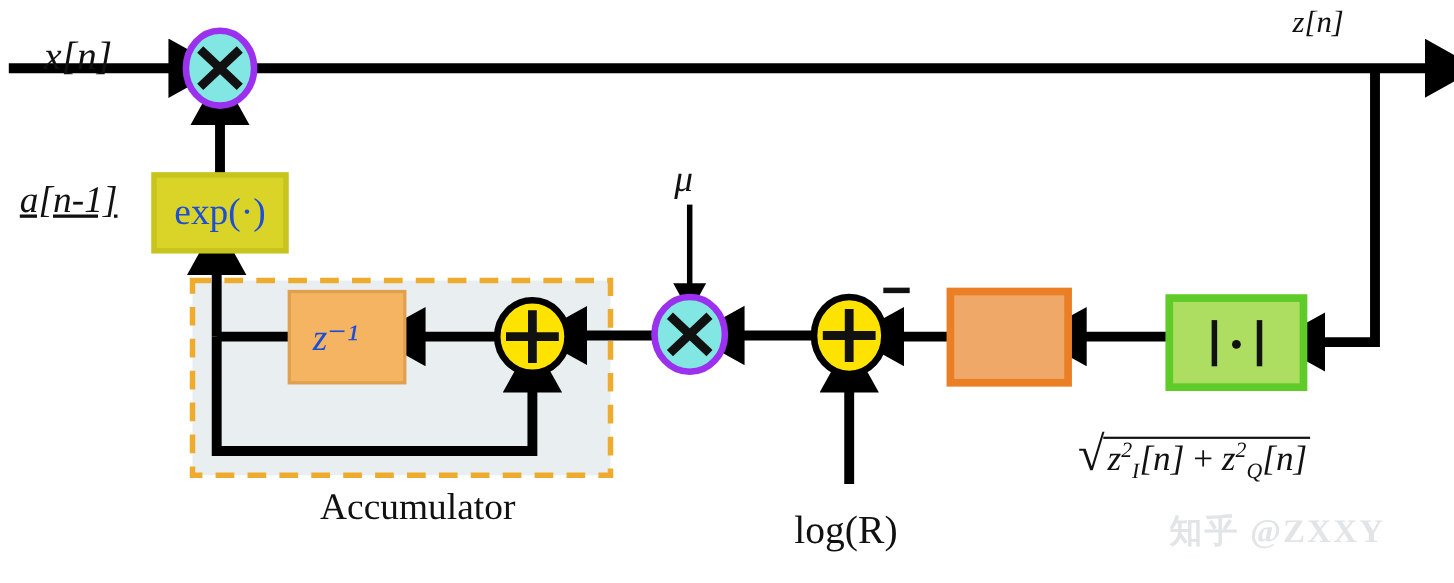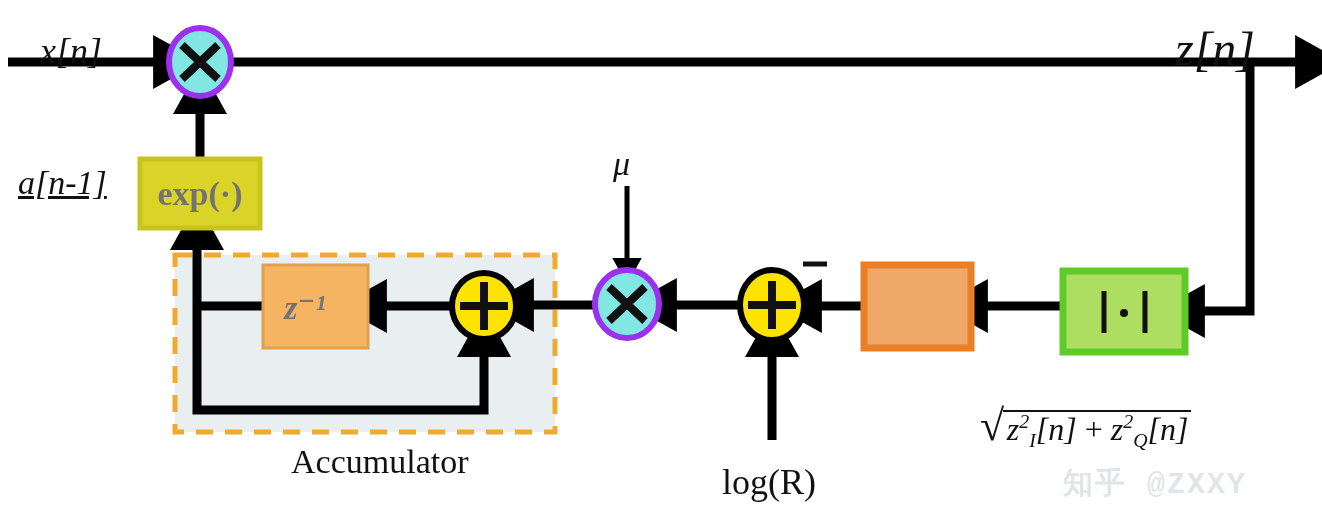--- a/index.html
+++ b/index.html
@@ -27,29 +27,28 @@
     color: #111111;
     white-space: nowrap;
     font-family: "Liberation Serif", "DejaVu Serif", serif;
   }
   .math-italic { font-style: italic; }
   .blk-text {
     position: absolute;
     display: flex;
     align-items: center;
     justify-content: center;
-    color: #737373;
+    color: #1d4ed8;
     white-space: nowrap;
     font-family: "Liberation Serif", "DejaVu Serif", serif;
-    font-weight: bold;
   }
   .watermark {
     position: absolute;
     color: #e2e5e8;
-    font-family: Liberation Mono, monospace;
+    font-family: Liberation Serif, serif;
     font-weight: bold;
     letter-spacing: 2px;
     white-space: nowrap;
     user-select: none;
   }
   sup.sq { font-size: 0.62em; vertical-align: super; }
   sub.sb { font-size: 0.62em; vertical-align: sub; }
   .sqrt-wrap { display: inline-block; position: relative; }
   .sqrt-bar {
     position: absolute;
@@ -110,36 +109,36 @@
 
     <g>
       <line x1="1104" y1="291" x2="1104" y2="333" stroke="#111111" stroke-width="5"></line>
       <circle cx="1124" cy="313" r="4" fill="#111111"></circle>
       <line x1="1145" y1="291" x2="1145" y2="333" stroke="#111111" stroke-width="5"></line>
     </g>
   </svg>
 
   <div class="lbl math-italic" style="left:40px; top:5px; font-size:36px;margin-top:25px;">x[n]</div>
 
-  <div class="lbl math-italic" style="left:1175px; top:21px; font-size:48px;">z[n]</div>
+  <div class="lbl math-italic" style="left:1175px; top:5px; font-size:28px;">z[n]</div>
 
   <div class="lbl math-italic" style="left:18px; top:164px; font-size:34px;text-decoration:underline;">a[n-1]</div>
 
   <div class="lbl math-italic" style="left:613px; top:145px; font-size:34px;">μ</div>
 
   <div class="lbl" style="left:722px; top:461px; font-size:36px;">log(R)</div>
 
   <div class="lbl" style="left:291px; top:443px; font-size:34px;text-align:center;">Accumulator</div>
 
   <div class="blk-text" style="left:140px; top:159px; width:120px; height:69px; font-size:34px;">exp(·)</div>
 
   <div class="blk-text math-italic" style="left:263px; top:265px; width:84px; height:83px; font-size:34px;">z⁻¹</div>
 
 
-  <div class="lbl math-italic" style="left:980px; top:408px; font-size:32px;">
+  <div class="lbl math-italic" style="left:980px; top:395px; font-size:32px;">
     <span class="sqrt-wrap">
       <span class="sqrt-bar"></span>
       <span style="font-size:44px; line-height:0.8;">√</span><span> <span>z</span><sup class="sq">2</sup><sub class="sb">I</sub><span>[n]</span>
         <span style="font-style:normal;">+</span>
         <span>z</span><sup class="sq">2</sup><sub class="sb">Q</sub><span>[n]</span> </span>
     </span>
   </div>
 
   <div class="watermark" style="left:1063px; top:463px; font-size:30px;">知乎 @ZXXY</div>
 

